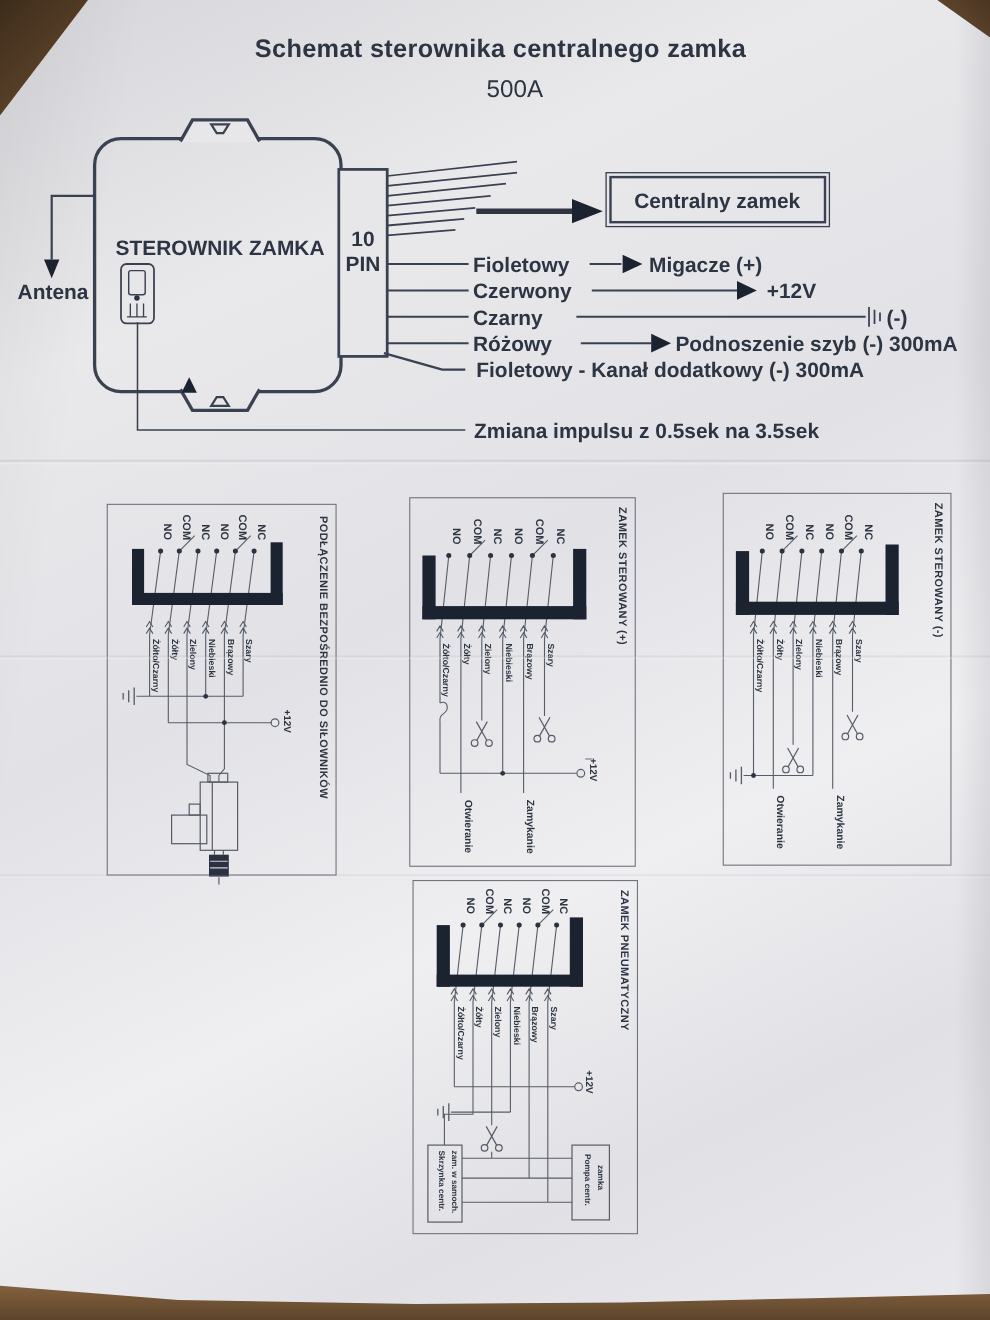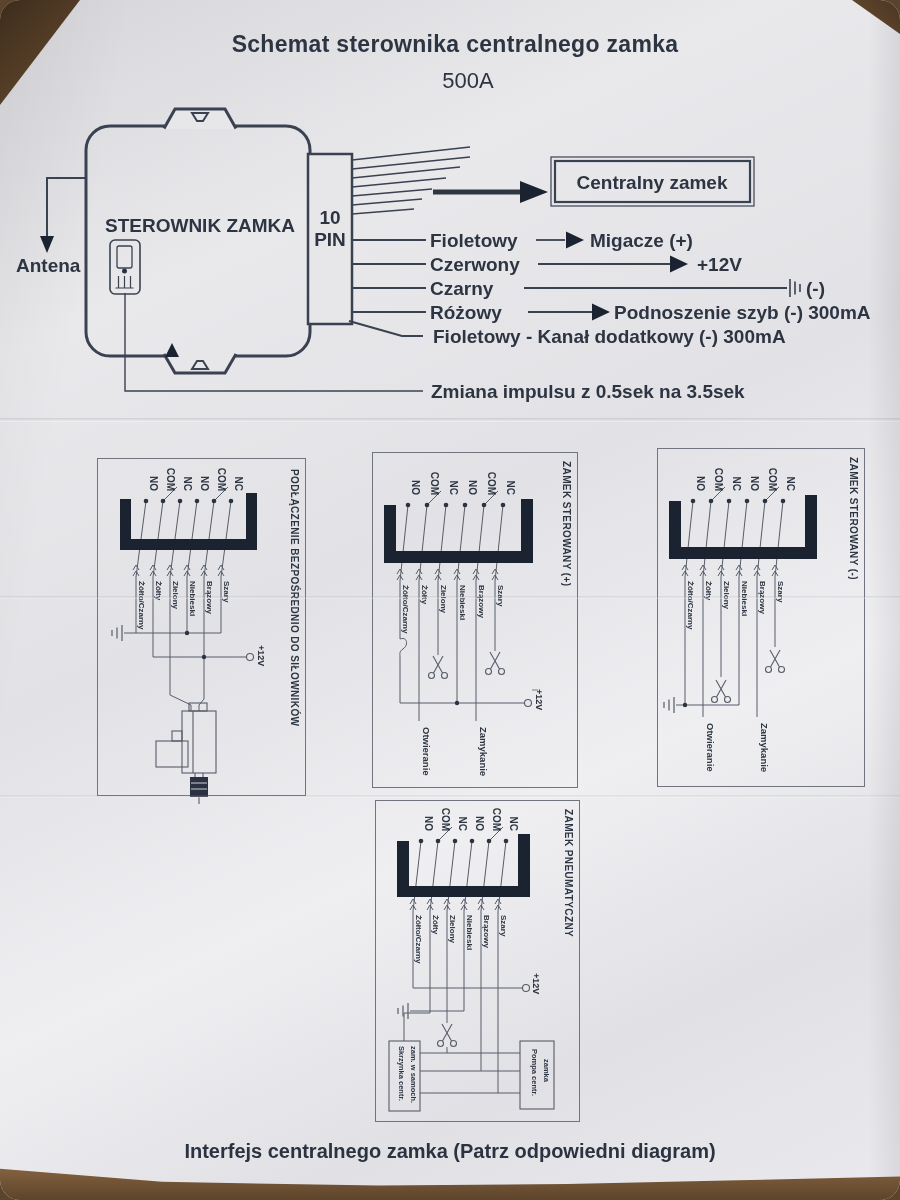--- a/index.html
+++ b/index.html
@@ -1,20 +1,20 @@
 <!DOCTYPE html>
 <html><head>
 <meta charset="utf-8">
 <style>
   html,body{margin:0;padding:0;background:#5b432d;}
   .stage{position:relative;width:900px;height:1200px;overflow:hidden;
     background:
       linear-gradient(100deg, rgba(0,0,0,0.05) 0%, rgba(255,255,255,0) 12%),
       linear-gradient(155deg,#d6d6da 0%,#e9e9ec 22%,#e2e2e6 45%,#efeff2 65%,#e1e1e5 82%,#eaeaee 100%);
-    font-family:"Liberation Sans", sans-serif;border-radius:20px;}
+    font-family:"Liberation Sans", sans-serif;}
   .wood{position:absolute;}
   .wood-tl{left:0;top:0;width:80px;height:105px;background:linear-gradient(135deg,#3d2c1b,#6b4e32);
     clip-path:polygon(0 0,100% 0,0 100%);}
   .wood-tr{right:0;top:0;width:48px;height:34px;background:linear-gradient(225deg,#4a3522,#6b4e32);
     clip-path:polygon(100% 0,0 0,100% 100%);}
   .wood-bottom{left:0;top:1162px;width:900px;height:38px;
     background:linear-gradient(180deg,#8a6742,#5d442b);
     clip-path:polygon(0 18%,18% 52%,42% 62%,63% 58%,82% 48%,100% 38%,100% 100%,0 100%);}
   .fold{position:absolute;left:0;width:900px;pointer-events:none;}
   .fold1{top:418px;height:4px;background:linear-gradient(180deg,rgba(90,95,110,.18),rgba(255,255,255,.45));}
@@ -302,21 +302,20 @@
     <text class="t-col" x="91" y="114" transform="rotate(90 91 114)">Niebieski</text>
     <text class="t-col" x="108" y="114" transform="rotate(90 108 114)">Brązowy</text>
     <text class="t-col" x="125" y="114" transform="rotate(90 125 114)">Szary</text>
     <text class="t-pwr" x="157" y="172" transform="rotate(90 157 172)">+12V</text>
     <text class="t-box" x="23" y="245" transform="rotate(90 23 245)">Skrzynka centr.</text>
     <text class="t-box" x="35" y="245" transform="rotate(90 35 245)">zam. w samoch.</text>
     <text class="t-box" x="156" y="248" transform="rotate(90 156 248)">Pompa centr.</text>
     <text class="t-box" x="168" y="258" transform="rotate(90 168 258)">zamka</text>
   </svg>
 
-  <div class="footer">Interfejs centralnego zamka (Patrz odpowiedni diagram)</div>
 
   <div class="fold fold1"></div>
   <div class="fold fold2"></div>
   <div class="fold fold3"></div>
   <div class="edge-r"></div>
   <div class="wood wood-tl"></div>
   <div class="wood wood-tr"></div>
   <div class="wood wood-bottom"></div>
 </div>
 

